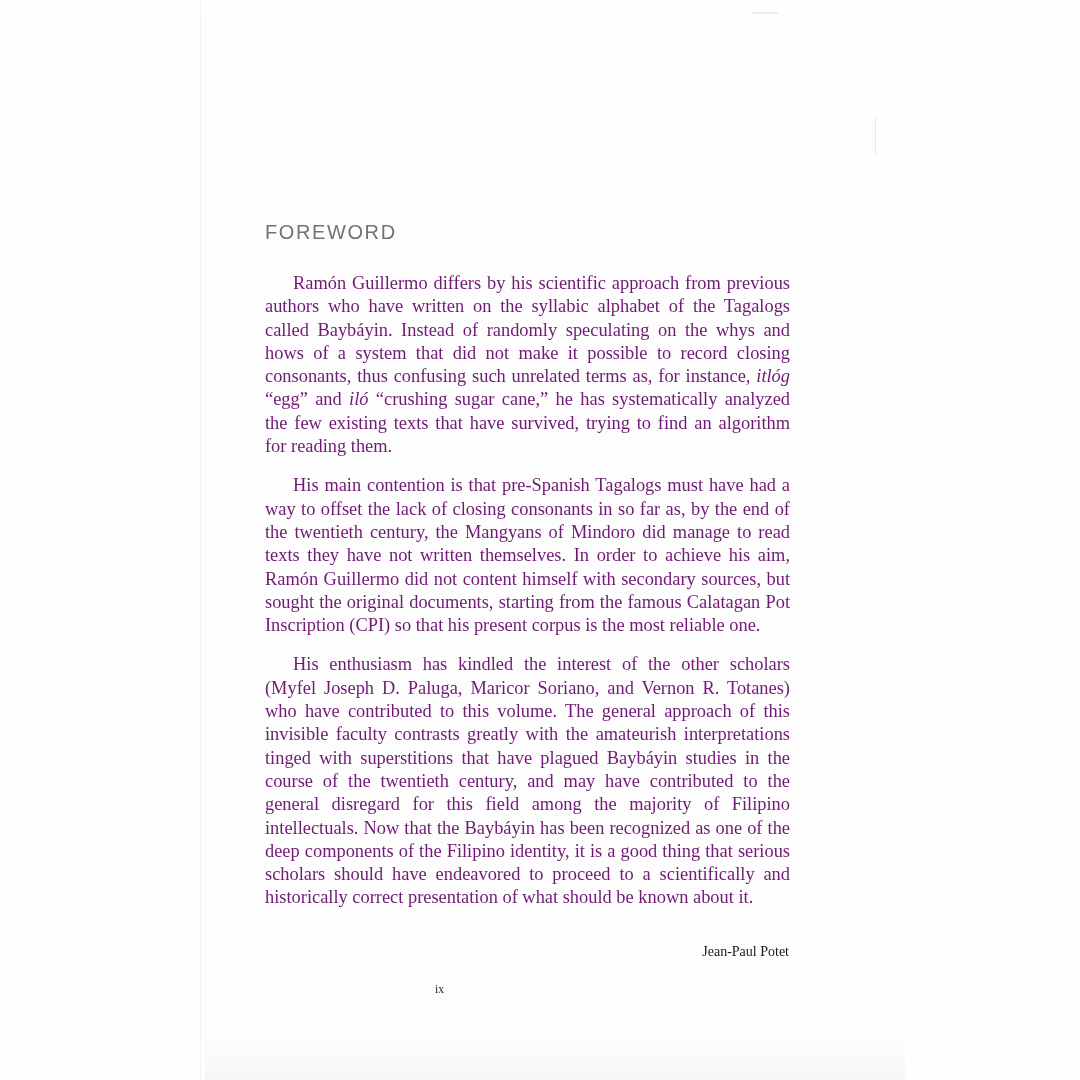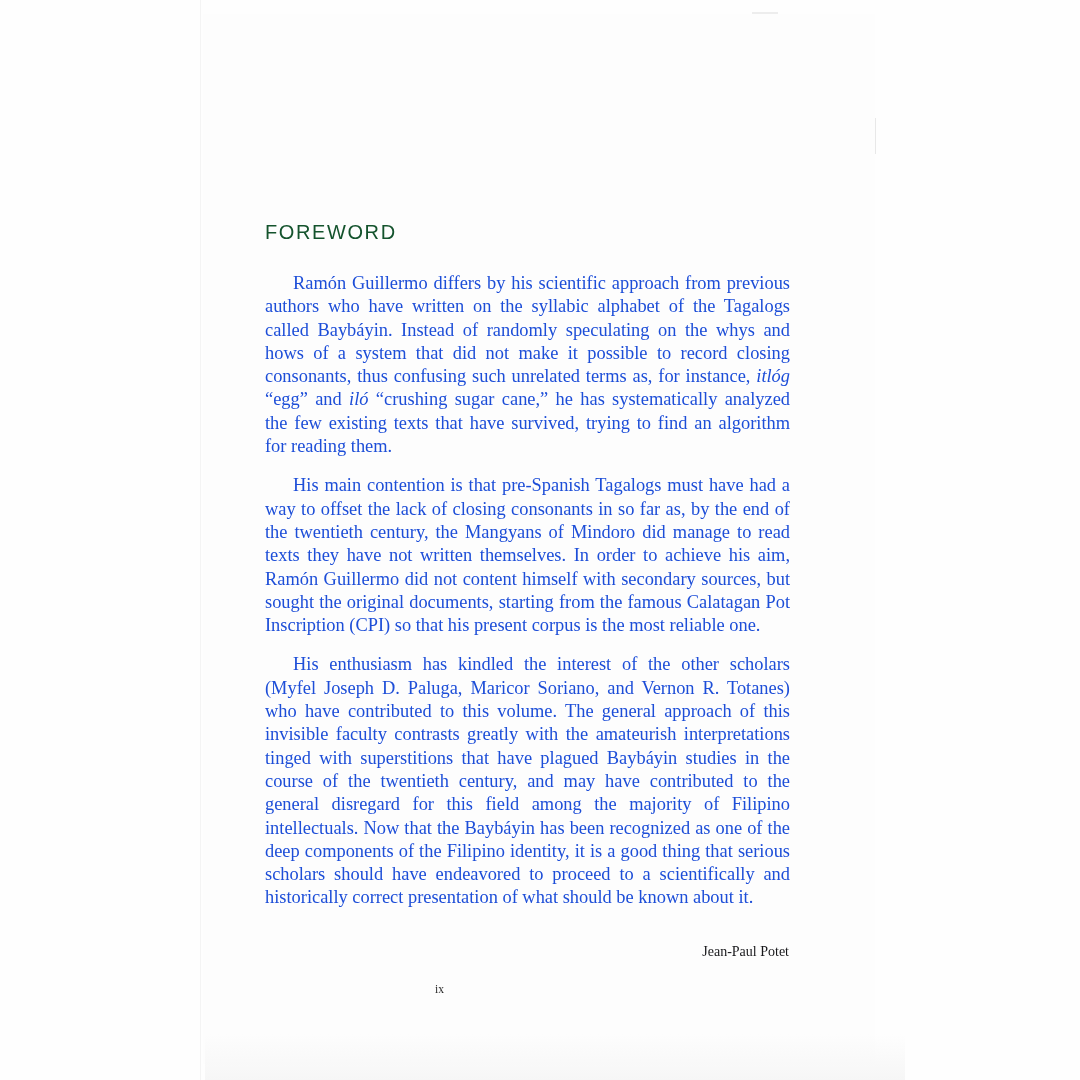--- a/index.html
+++ b/index.html
@@ -53,31 +53,31 @@
     position: absolute;
     left: 265px;
     top: 220px;
     width: 525px;
   }
   .foreword-heading {
     font-family: "Liberation Sans", "DejaVu Sans", sans-serif;
     font-size: 20px;
     font-weight: 400;
     letter-spacing: 1.6px;
-    color: #14532d;
+    color: #737373;
     margin: 0 0 28px 0;
     line-height: 1.2;
   }
   .para {
     margin: 0;
     text-align: justify;
     text-justify: inter-word;
     font-size: 18.4px;
     line-height: 23.3px;
-    color: #1d4ed8;
+    color: #701a75;
     text-indent: 28px;
     hyphens: none;
   }
   .para + .para {
     margin-top: 16px;
   }
   .para i {
     font-style: italic;
   }
   .signature {

